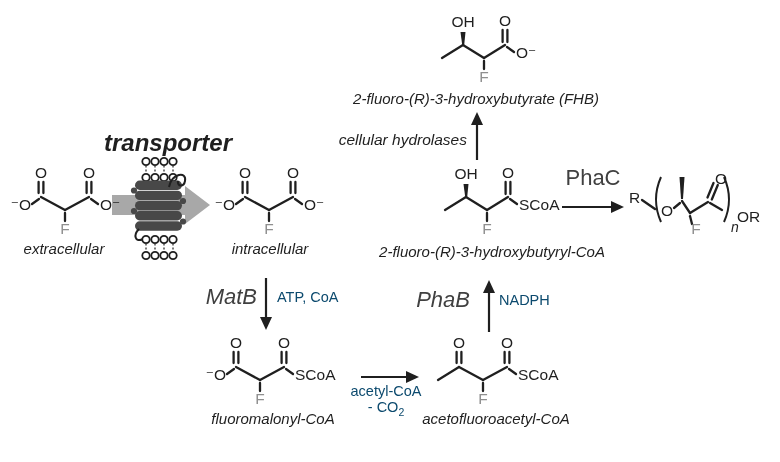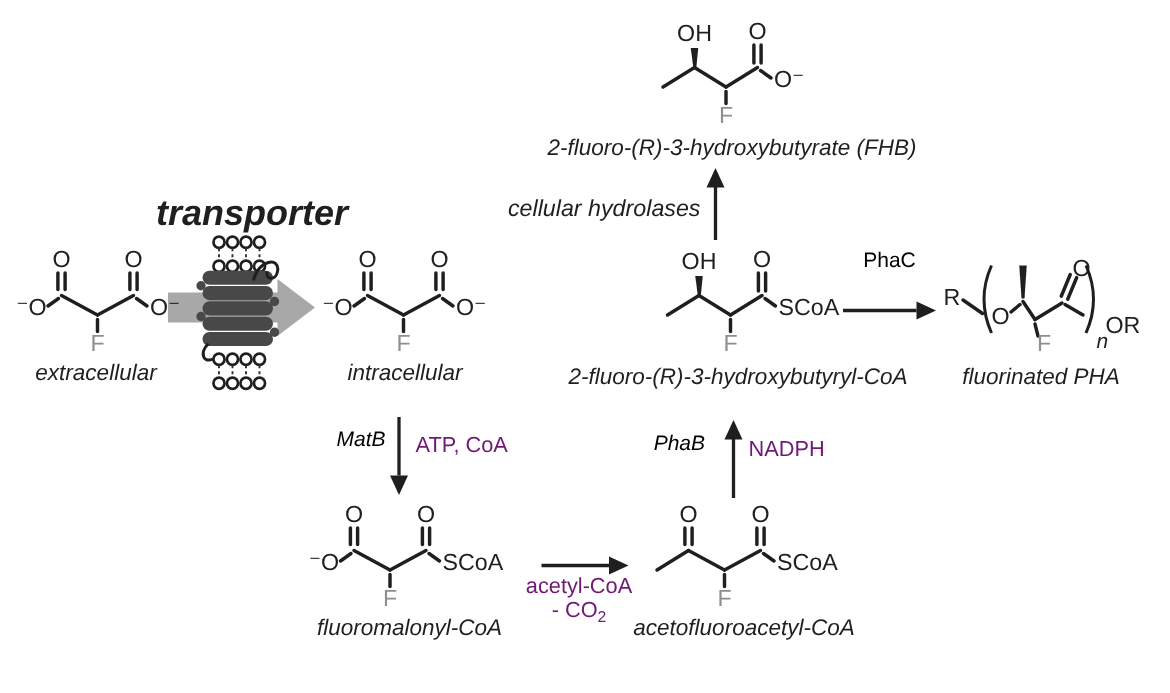--- a/index.html
+++ b/index.html
@@ -3,22 +3,22 @@
 <meta charset="utf-8">
 <style>
   html,body{margin:0;padding:0;background:#ffffff;}
   .canvas{position:relative;width:780px;height:462px;background:#ffffff;overflow:hidden;
           font-family:"Liberation Sans","DejaVu Sans",sans-serif;color:#1f1f1f;}
   .abs{position:absolute;}
   .cx{transform:translateX(-50%);white-space:nowrap;}
   .compound{font-style:italic;font-size:15px;color:#1f1f1f;}
   .process{font-style:italic;font-size:15.5px;color:#1f1f1f;white-space:nowrap;}
   .transporter{font-style:italic;font-weight:700;font-size:24px;color:#1f1f1f;}
-  .enzyme{font-size:14px;color:#000000;white-space:nowrap;}
-  .cofactor{font-size:14.5px;color:#701a75;white-space:nowrap;}
+  .enzyme{font-size:22px;color:#404040;white-space:nowrap;}
+  .cofactor{font-size:14.5px;color:#0c4a6e;white-space:nowrap;}
   .cofactor sub{font-size:10.5px;}
   .rt{text-align:center;font-style:italic;}
   svg{overflow:visible;}
   .b{stroke:#1f1f1f;stroke-width:2.3;stroke-linecap:round;fill:none;}
   .thin{stroke:#1f1f1f;stroke-width:2;fill:none;}
   .atom{font-family:"Liberation Sans","DejaVu Sans",sans-serif;font-size:15.5px;fill:#1f1f1f;}
   .atom-sm{font-family:"Liberation Sans","DejaVu Sans",sans-serif;font-size:14px;fill:#1f1f1f;}
   .atom-f{fill:#8f8f8f;}
   .it{font-style:italic;}
   .arrowline{stroke:#1f1f1f;stroke-width:2.2;fill:none;}
@@ -38,21 +38,21 @@
       <line class="b" x1="85.6" y1="30" x2="85.6" y2="18"></line>
       <line class="b" x1="90.4" y1="30" x2="90.4" y2="18"></line>
       <line class="b" x1="90" y1="35" x2="97" y2="40"></line>
       <line class="b" x1="67" y1="49" x2="67" y2="57"></line>
     </g>
     <text class="atom" x="46" y="15" text-anchor="middle">OH</text>
     <text class="atom" x="88" y="14" text-anchor="middle">O</text>
     <text class="atom" x="99" y="46" text-anchor="start">O⁻</text>
     <text class="atom atom-f" x="67" y="70" text-anchor="middle">F</text>
   </svg>
-  <div class="abs compound cx" style="left:488px;top:90px">2-fluoro-(R)-3-hydroxybutyrate (FHB)</div>
+  <div class="abs compound cx" style="left:476px;top:90px">2-fluoro-(R)-3-hydroxybutyrate (FHB)</div>
 
   <svg class="abs" style="left:470px;top:112px" width="14" height="48">
     <line class="arrowline" x1="7" y1="10" x2="7" y2="48"></line>
     <polygon class="arrowhead" points="7,0 1,13 13,13"></polygon>
   </svg>
   <div class="abs process rt" style="right:313px;top:131px">cellular hydrolases</div>
 
   <div class="abs transporter cx" style="left:168px;top:129px">transporter</div>
 
   <svg class="abs" style="left:110px;top:150px" width="105" height="122">
@@ -247,15 +247,14 @@
       <line class="b" x1="90" y1="33" x2="102" y2="40"></line>
       <path class="thin" d="M 104 7 Q 114 29.5 104 52"></path>
     </g>
     <text class="atom" x="9" y="33" text-anchor="start">R</text>
     <text class="atom" x="47" y="46" text-anchor="middle">O</text>
     <text class="atom" x="101" y="14" text-anchor="middle">O</text>
     <text class="atom atom-f" x="76" y="64" text-anchor="middle">F</text>
     <text class="atom-sm it" x="111" y="62" text-anchor="start">n</text>
     <text class="atom" x="117" y="52" text-anchor="start">OR</text>
   </svg>
-  <div class="abs compound cx" style="left:694px;top:243px">fluorinated PHA</div>
 
 </div>
 
 </body></html>

